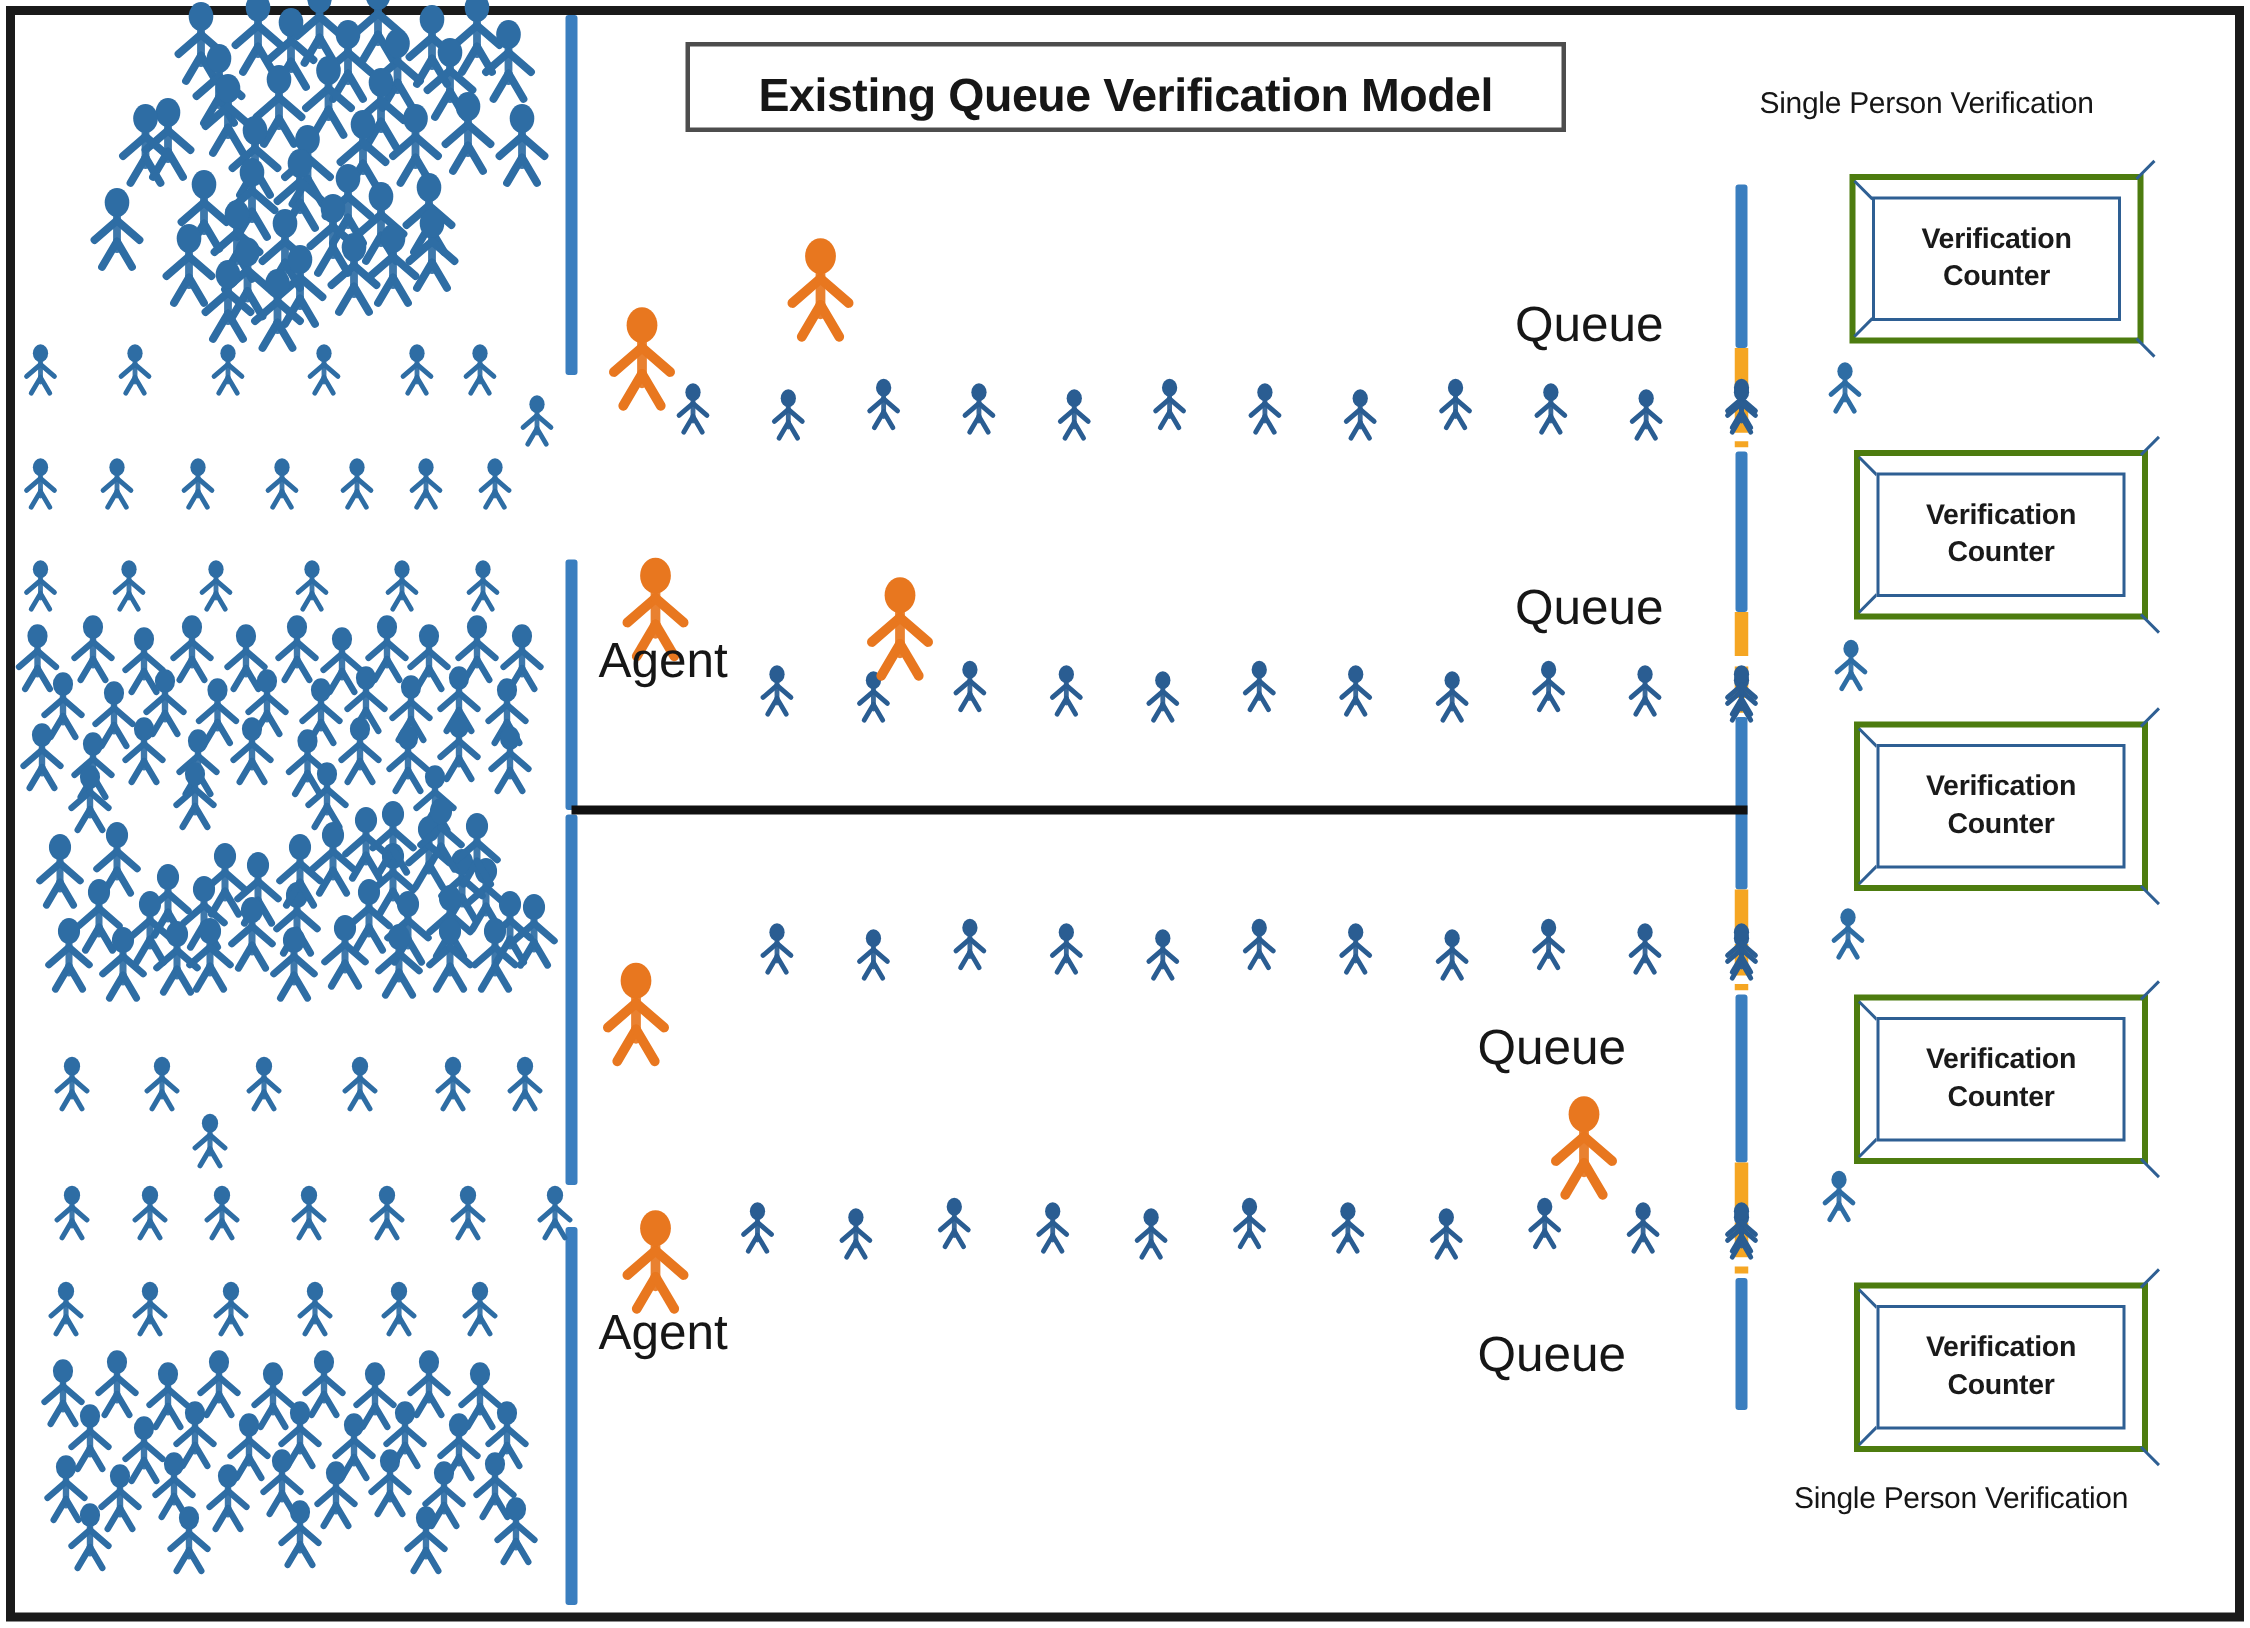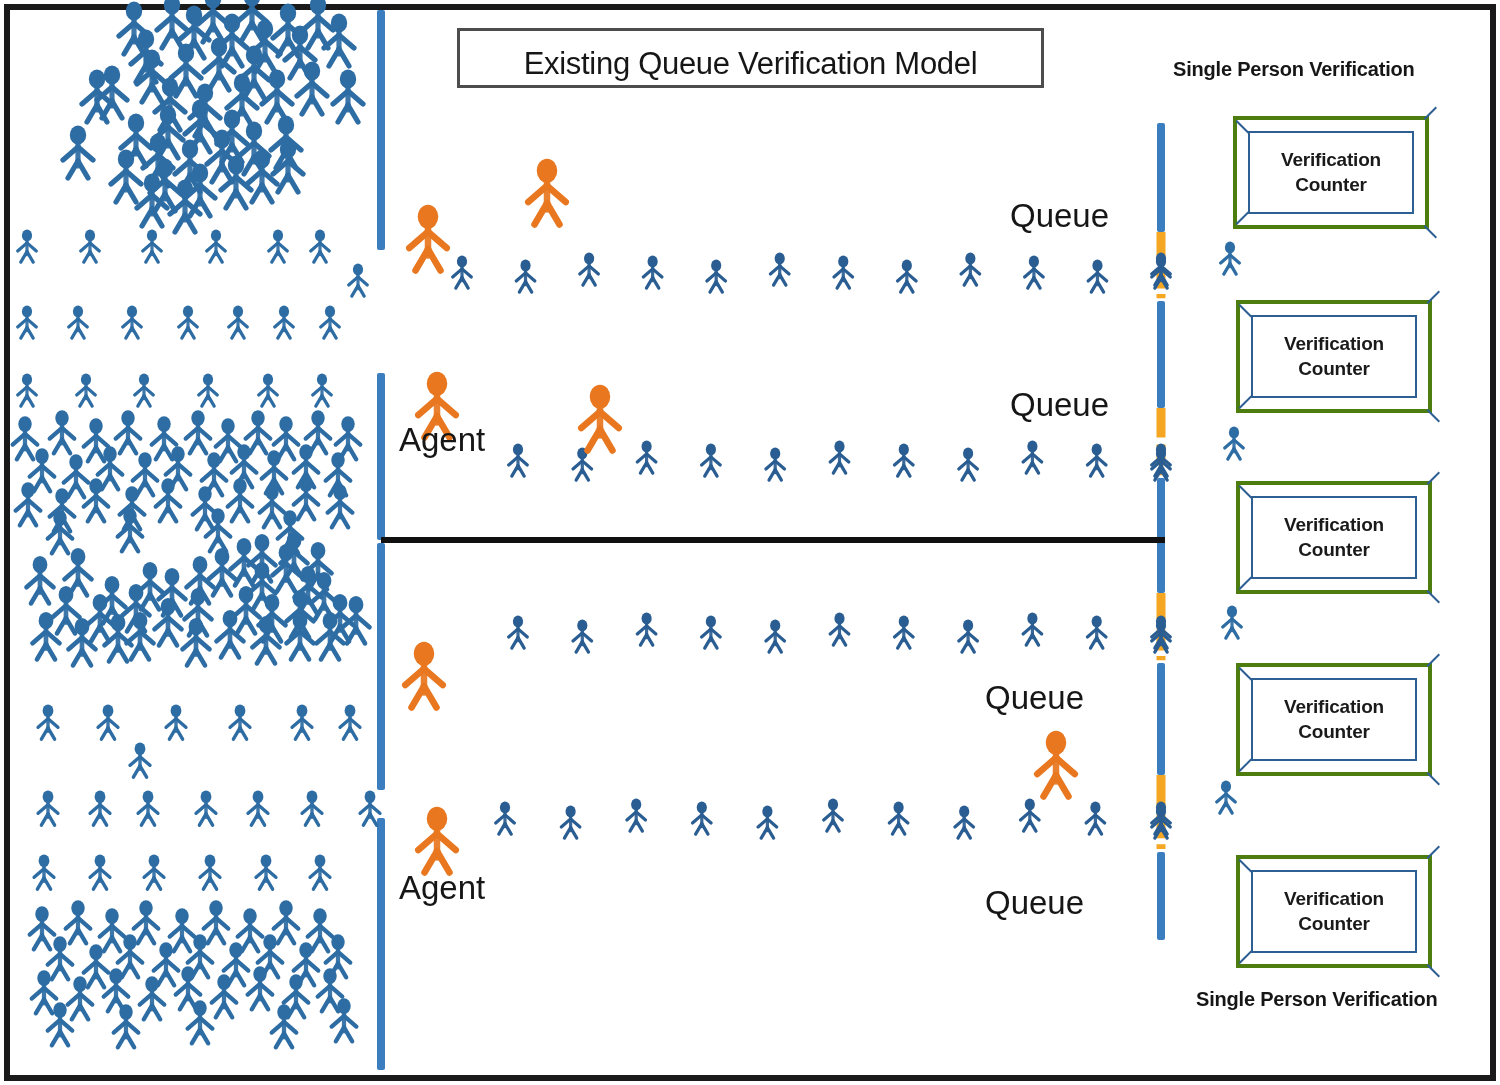--- a/index.html
+++ b/index.html
@@ -39,34 +39,34 @@
     height: 60px;
     border: 3px solid #4d4d4d;
     background: #ffffff;
     display: flex;
     align-items: center;
     justify-content: center;
     box-sizing: border-box;
   }
   .ttl-box span {
     font-size: 31px;
-    font-weight: normal;
+    font-weight: bold;
     color: #161616;
     letter-spacing: -0.3px;
     white-space: nowrap;
     margin-top: 12px;
   }
   .lbl {
     position: absolute;
     color: #161616;
     white-space: nowrap;
   }
   .lbl-bold {
     font-size: 20px;
-    font-weight: bold;
+    font-weight: normal;
     letter-spacing: -0.2px;
   }
   .lbl-plain {
     font-size: 33px;
     font-weight: normal;
   }
   .counter {
     position: absolute;
     width: 196px;
     height: 113px;

